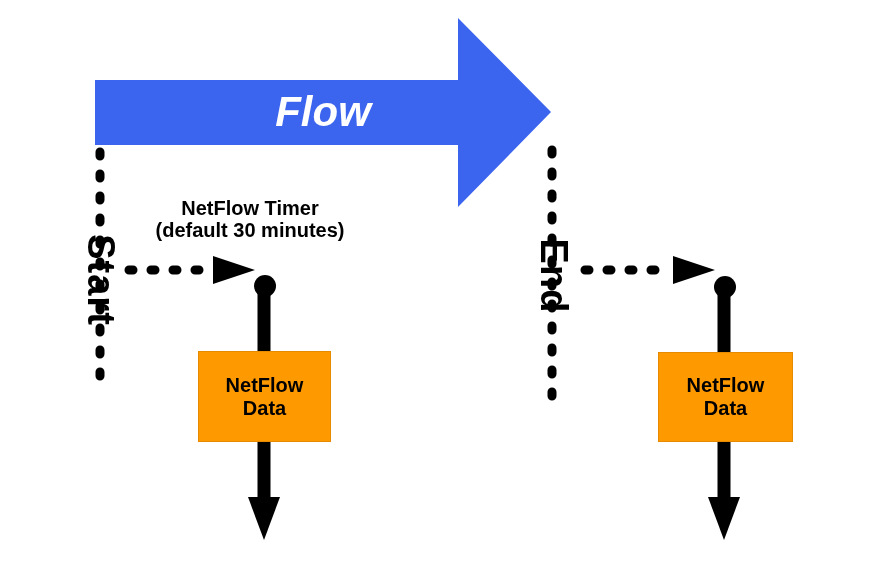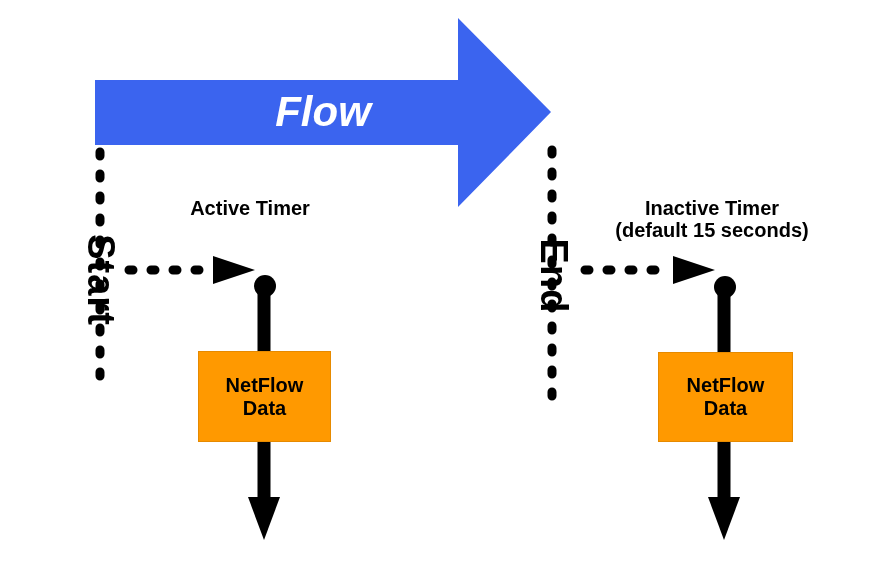--- a/index.html
+++ b/index.html
@@ -89,27 +89,24 @@
     <polygon class="black-fill" points="708,497 740,497 724,540"></polygon>
   </svg>
 
   <div class="label flow-label">Flow</div>
 
   <div class="label rot-label start-label">Start</div>
 
   <div class="label rot-label end-label">End</div>
 
   <div class="label timer-label timer-left">
-    <div>Active Timer</div>
+    <div>NetFlow Timer</div>
+    <div>(default 30 minutes)</div>
   </div>
 
-  <div class="label timer-label timer-right">
-    <div>Inactive Timer</div>
-    <div>(default 15 seconds)</div>
-  </div>
 
   <div class="netflow-box box-left">
     <div>NetFlow</div>
     <div>Data</div>
   </div>
 
   <div class="netflow-box box-right">
     <div>NetFlow</div>
     <div>Data</div>
   </div>

